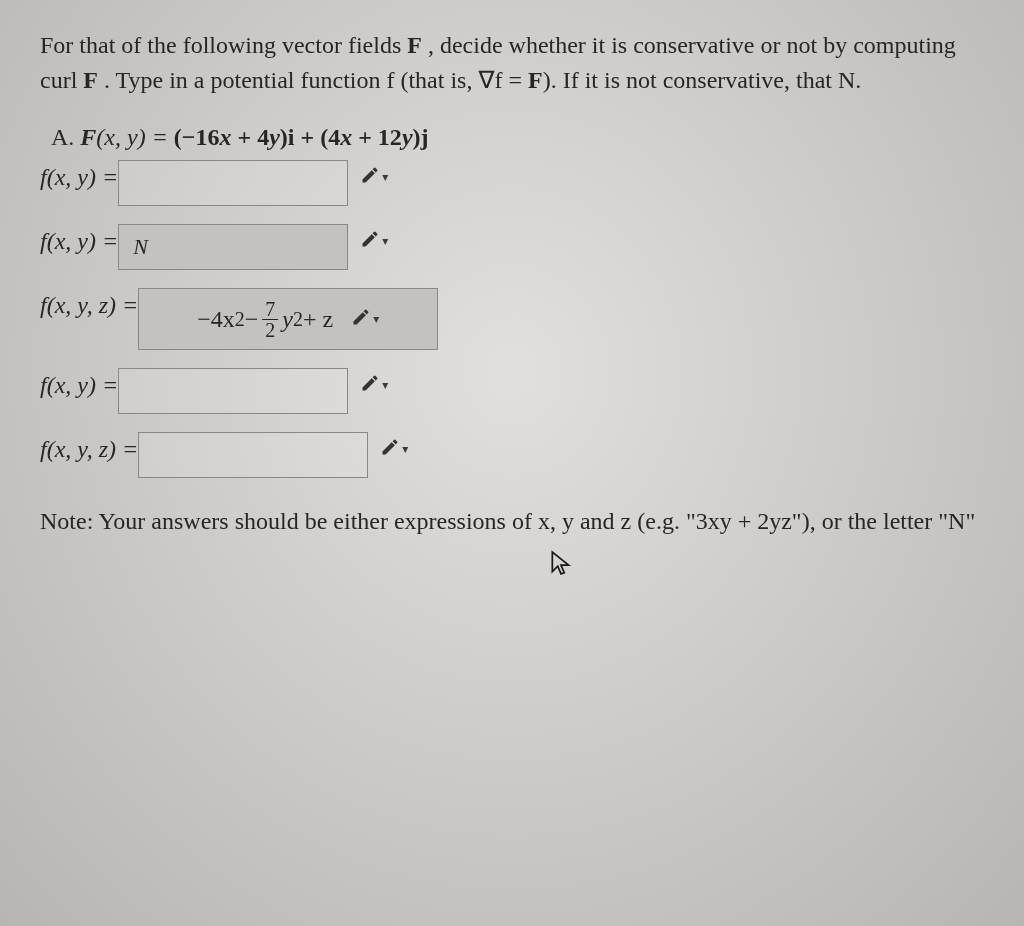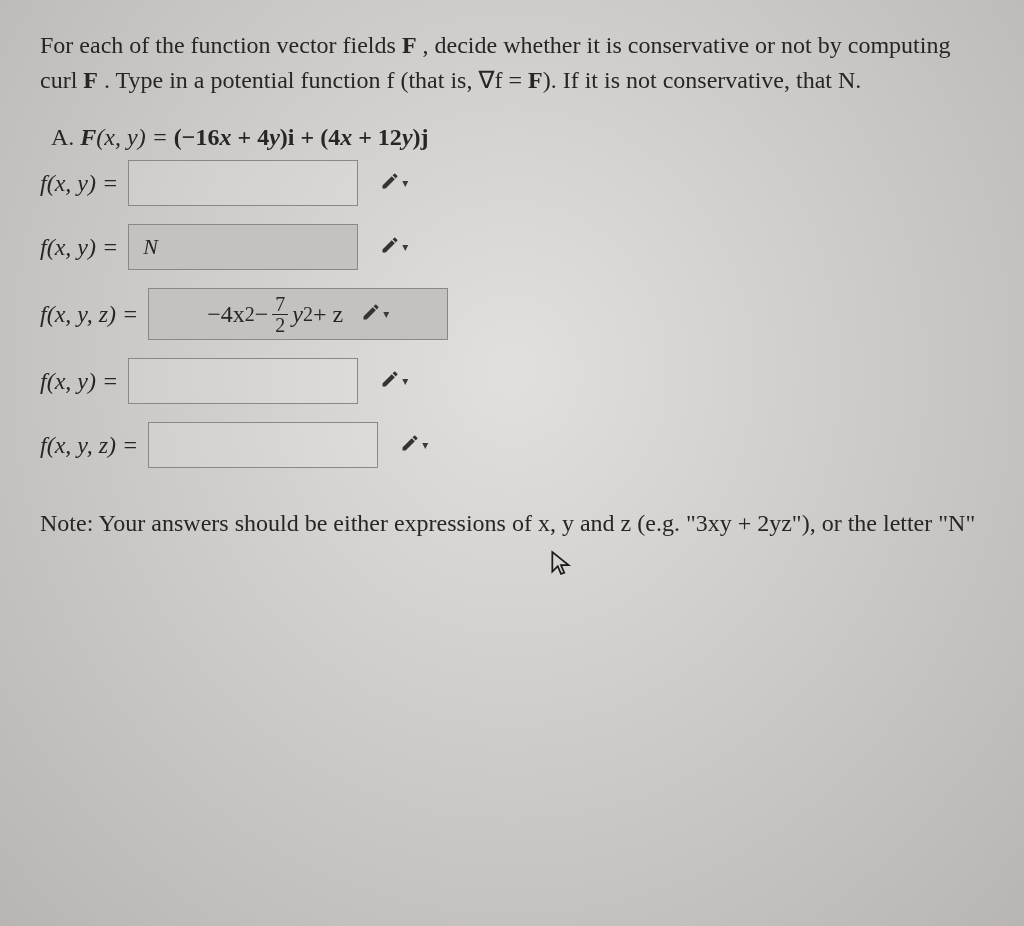--- a/index.html
+++ b/index.html
@@ -12,50 +12,50 @@
     padding:28px 40px;
     font-size:24px;
     line-height:1.45;
     position:relative;
     background-image:radial-gradient(ellipse at 50% 40%,rgba(255,255,255,.25),rgba(0,0,0,.15));
   }
   .intro{margin-bottom:22px}
   b{font-weight:bold}
   .part{margin-top:18px}
   .eqline{margin:4px 11px}
-  .ans-row{display:flex;align-items:center;gap:10px;margin-top:6px}
+  .ans-row{display:flex;align-items:flex-start;margin-top:6px}
   .lbl{white-space:nowrap;font-style:italic}
   .lbl .fn{font-style:italic}
   .field{
     display:inline-flex;align-items:center;justify-content:center;
     border:1px solid #8a8784;background:rgba(255,255,255,.12);
     height:46px;min-width:230px;padding:0 14px;
     font-family:Georgia,serif;font-size:22px;
     box-sizing:border-box;position:relative;
   }
   .field.filled{background:#c4c2bf}
-  .field.big{height:52px;min-width:300px;font-size:24px}
+  .field.big{height:62px;min-width:300px;font-size:24px}
   .frac{display:inline-flex;flex-direction:column;align-items:center;vertical-align:middle;margin:0 4px;line-height:1}
   .frac .n,.frac .d{font-size:20px;padding:0 3px}
   .frac .n{border-bottom:1.5px solid #262626}
   .pencil{
     display:inline-flex;align-items:center;gap:2px;margin-left:12px;
   }
   .pencil svg{width:20px;height:20px}
   .tri{font-size:12px;color:#3a3a3a}
-  .note{margin-top:38px}
+  .note{margin-top:26px}
   .cursor{position:absolute;left:548px;top:550px;pointer-events:none}
   .cursor svg{width:26px;height:26px}
   .mi{font-style:italic}
 </style>
 </head>
 <body>
 
 <div class="intro">
-  <span>For each of the function vector fields </span><b>F</b><span> , decide whether it is conservative or not by computing curl </span><b>F</b><span> . Type in a potential function f (that is, ∇f = </span><b>F</b><span>). If it is not conservative, that N.</span>
+  <span>For that of the following vector fields </span><b>F</b><span> , decide whether it is conservative or not by computing curl </span><b>F</b><span> . Type in a potential function f (that is, ∇f = </span><b>F</b><span>). If it is not conservative, that N.</span>
 </div>
 
 <div class="part">
   <div class="eqline">
     <span>A.</span>
     <b class="mi">F</b><span class="mi">(x, y) = </span><span><b>(−16<span class="mi">x</span> + 4<span class="mi">y</span>)i + (4<span class="mi">x</span> + 12<span class="mi">y</span>)j</b></span>
   </div>
   <div class="ans-row">
     <span class="lbl"><span class="fn">f</span><span>(x, y) = </span></span>
     <span class="field">

